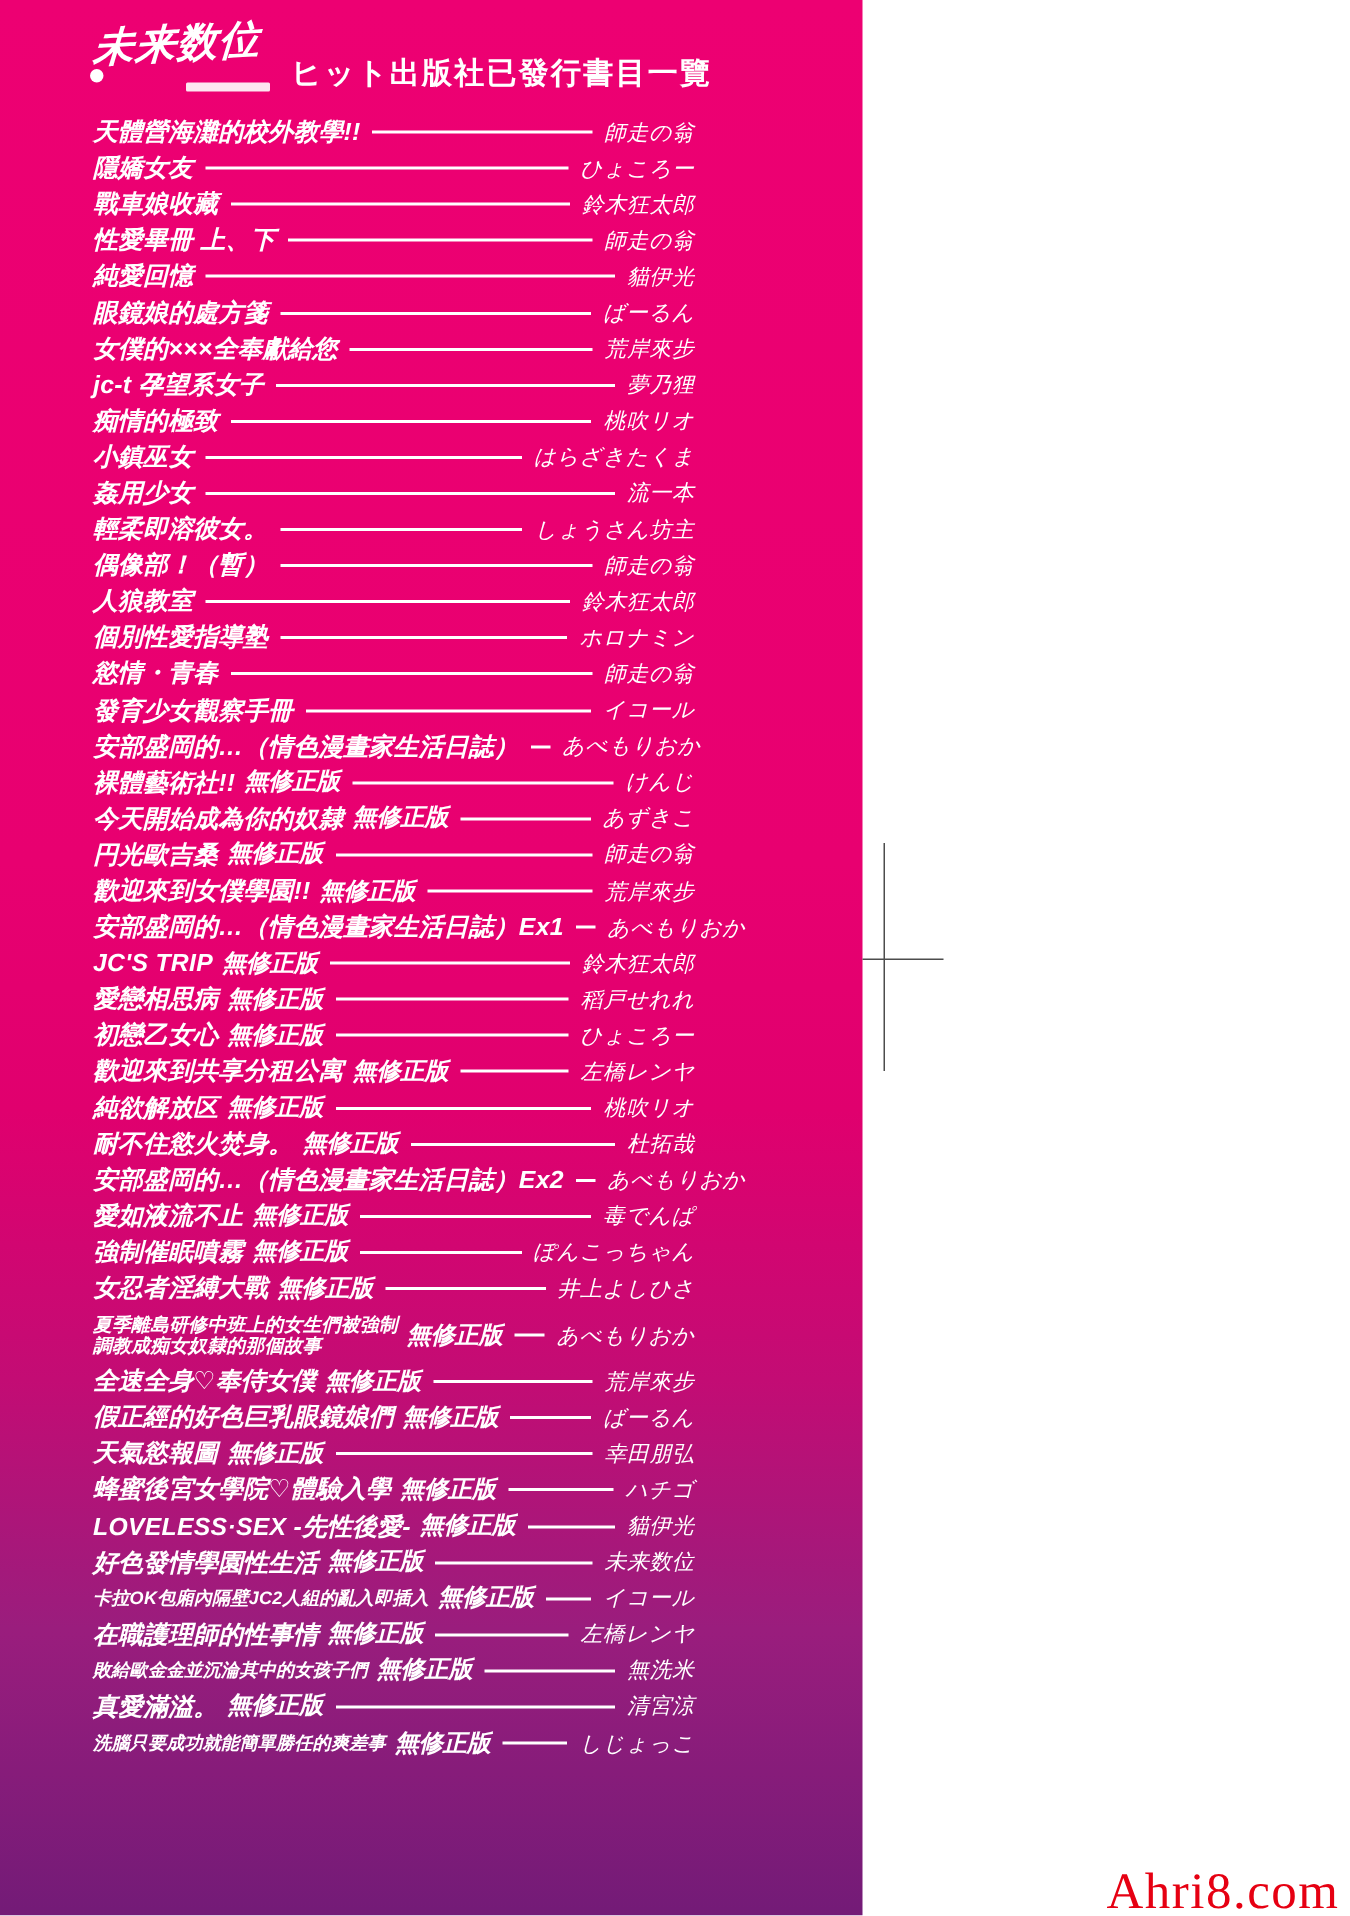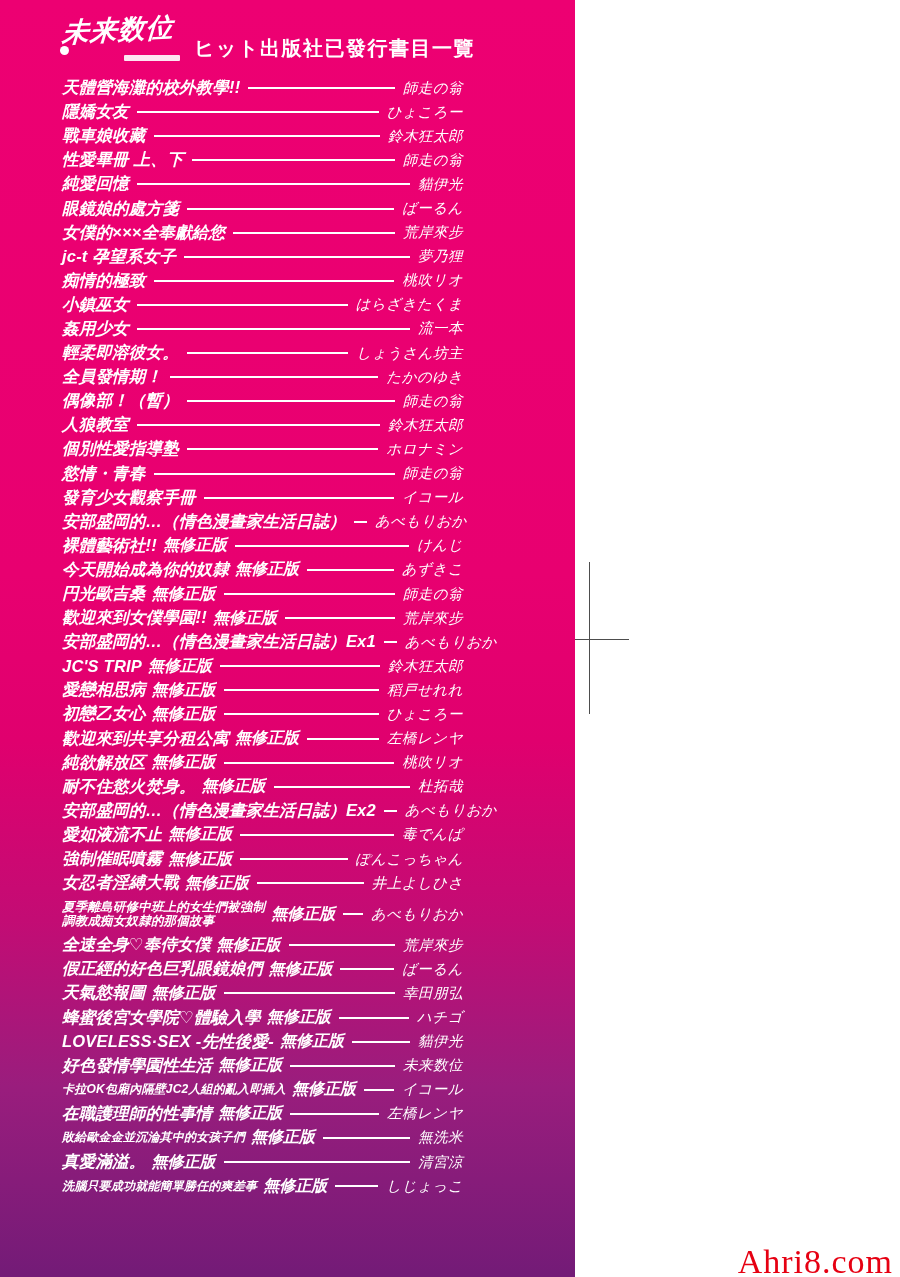--- a/index.html
+++ b/index.html
@@ -149,26 +149,20 @@
     <span class="lead"></span>
     <span class="a">流一本</span>
   </div>
       <div class="row">
     <span class="t">輕柔即溶彼女。</span>
 
     <span class="lead"></span>
     <span class="a">しょうさん坊主</span>
   </div>
       <div class="row">
-    <span class="t">全員發情期！</span>
-
-    <span class="lead"></span>
-    <span class="a">たかのゆき</span>
-  </div>
-      <div class="row">
     <span class="t">偶像部！（暫）</span>
 
     <span class="lead"></span>
     <span class="a">師走の翁</span>
   </div>
       <div class="row">
     <span class="t">人狼教室</span>
 
     <span class="lead"></span>
     <span class="a">鈴木狂太郎</span>

